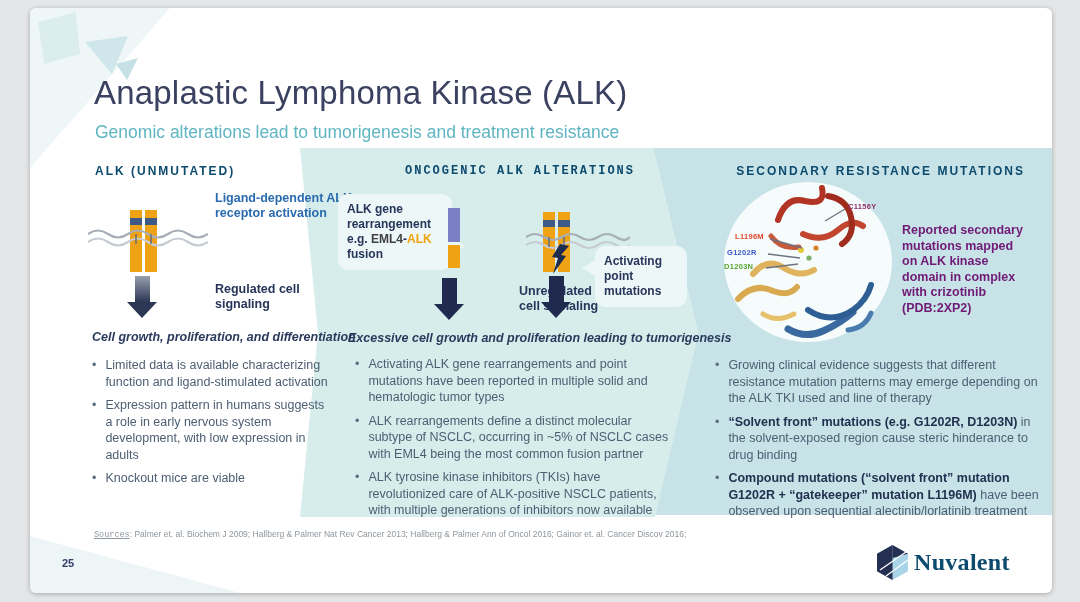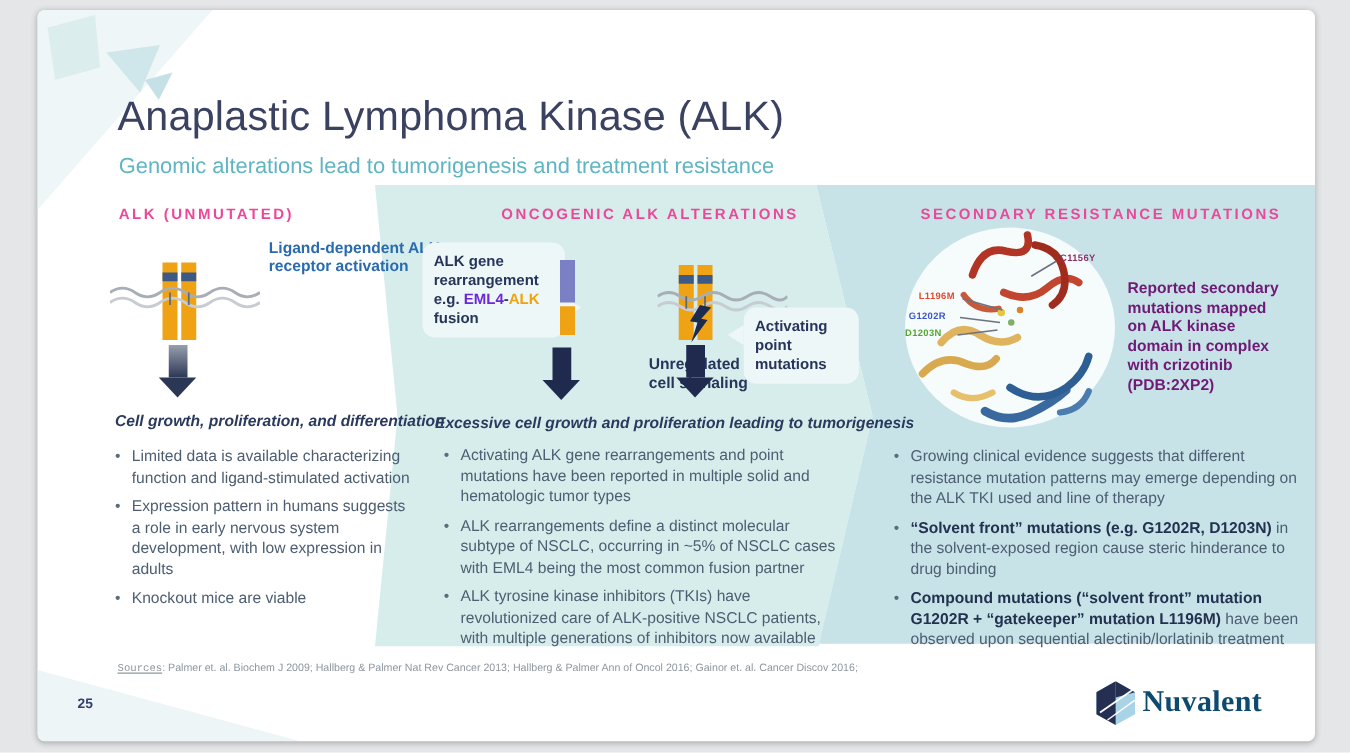--- a/index.html
+++ b/index.html
@@ -4,23 +4,23 @@
 <style>
   html,body{margin:0;padding:0;}
   body{width:1080px;height:602px;background:#e5e6e7;font-family:"Liberation Sans",sans-serif;position:relative;overflow:hidden;}
   .slide{position:absolute;left:30px;top:8px;width:1022px;height:585px;background:#ffffff;border-radius:6px;box-shadow:0 1px 5px rgba(0,0,0,.28);overflow:hidden;}
   .layer{position:absolute;left:0;top:0;width:1022px;height:585px;}
   .content{position:absolute;left:0;top:0;width:1022px;height:585px;z-index:2;}
 
   .title{position:absolute;left:64px;top:66px;font-size:33px;color:#3a4161;letter-spacing:.2px;}
   .subtitle{position:absolute;left:65px;top:114px;font-size:17.5px;color:#5fb5c1;}
 
-  .col-header{position:absolute;top:156px;font-size:12px;font-weight:bold;color:#ec4899;letter-spacing:2px;}
+  .col-header{position:absolute;top:156px;font-size:12px;font-weight:bold;color:#0c4a6e;letter-spacing:2px;}
   .hdr1{left:65px;}
-  .hdr2{left:340px;width:300px;text-align:center;}
+  .hdr2{left:340px;width:300px;text-align:center;font-family:Liberation Mono, monospace;}
   .hdr3{left:695px;width:300px;text-align:right;}
 
   .bar{position:absolute;width:12px;background:#efa214;}
   .bar .band{position:absolute;left:0;top:8px;width:12px;height:7px;background:#3c5a85;}
   .membrane{position:absolute;}
 
   .diagram-label{position:absolute;font-size:12.5px;font-weight:bold;line-height:1.22;margin-left:48px;}
   .blue-label{color:#2a6bb0;}
   .navy-label{color:#27355a;}
 
@@ -32,21 +32,21 @@
   .solid .shaft{background:#1f2a4e;}
 
   .tagline{position:absolute;font-size:12.5px;font-weight:bold;font-style:italic;color:#2b3a5c;white-space:nowrap;}
 
   .bullets{position:absolute;display:flex;flex-direction:column;gap:7px;}
   .bullet{display:flex;gap:9px;font-size:12.5px;line-height:1.32;color:#4d5e72;}
   .bullet .mark{color:#5b6c7e;flex:0 0 auto;}
   .bullet b{color:#22314f;}
 
   .callout{position:absolute;background:#edf7f7;border-radius:10px;padding:8px 9px;font-size:12px;font-weight:bold;color:#27355a;line-height:1.25;}
-  .callout .eml4{color:#6d28d9;}
+  .callout .eml4{color:#404040;}
   .callout .alkword{color:#f0a30a;}
   .tail{position:absolute;width:0;height:0;}
 
   .fusion-seg{position:absolute;width:12px;}
 
   .mutlabel{position:absolute;font-size:7.5px;font-weight:bold;letter-spacing:.3px;}
   .caption{position:absolute;left:872px;top:215px;width:124px;font-size:12.5px;font-weight:bold;color:#701a75;line-height:1.24;}
 
   .sources{position:absolute;left:64px;top:521px;font-size:8.5px;color:#8e979e;}
   .sources .lbl{text-decoration:underline;font-family:Liberation Mono, monospace;}
@@ -93,20 +93,21 @@
       <path d="M0,8 q10,-7 20,0 t20,0 t20,0 t20,0 t20,0 t20,0" fill="none" stroke="#a7aeb6" stroke-width="2.2"></path>
       <path d="M0,16 q10,-7 20,0 t20,0 t20,0 t20,0 t20,0 t20,0" fill="none" stroke="#c6ccd2" stroke-width="2.2"></path>
       <line x1="48" y1="8" x2="48" y2="18" stroke="#5a6b80" stroke-width="1.4"></line>
       <line x1="63" y1="8" x2="63" y2="18" stroke="#5a6b80" stroke-width="1.4"></line>
     </svg>
     <div class="diagram-label blue-label" style="left:137px;top:183px;width:150px;">Ligand-dependent ALK receptor activation</div>
     <div class="arrow grad" style="left:97px;top:268px;">
         <div class="shaft"></div>
         <div class="head"></div>
       </div>
+    <div class="diagram-label navy-label" style="left:137px;top:274px;width:90px;">Regulated cell signaling</div>
     <div class="tagline" style="left:62px;top:322px;">Cell growth, proliferation, and differentiation</div>
     <div class="bullets" style="left:62px;top:349px;width:238px;">
       <div class="bullet">
           <span class="mark">•</span>
           <span>Limited data is available characterizing function and ligand-stimulated activation</span>
         </div>
       <div class="bullet">
           <span class="mark">•</span>
           <span>Expression pattern in humans suggests a role in early nervous system development, with low expression in adults</span>
         </div>

